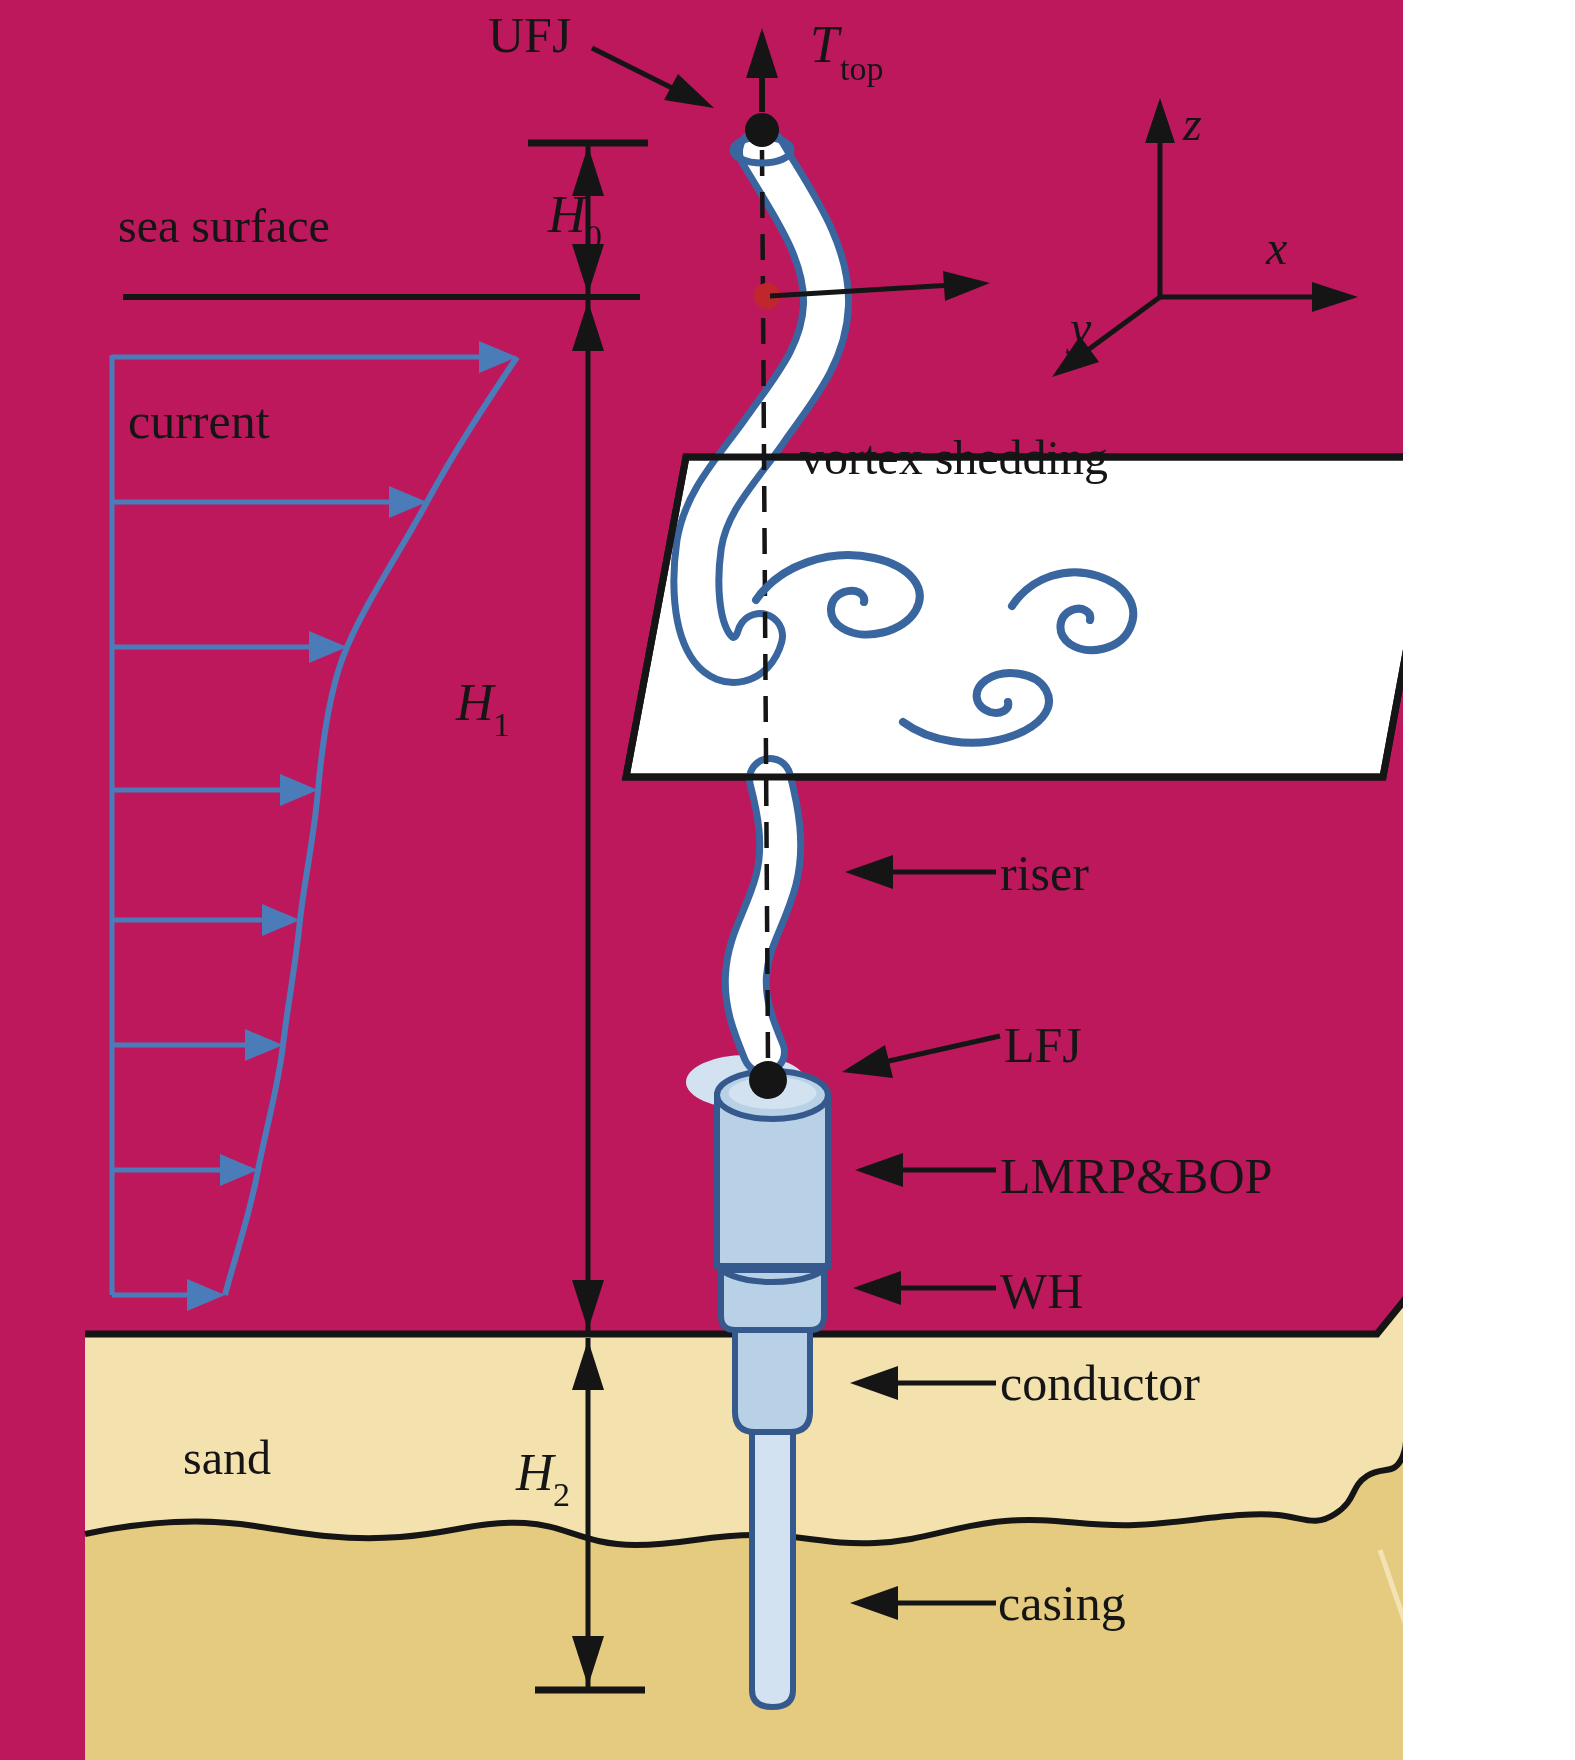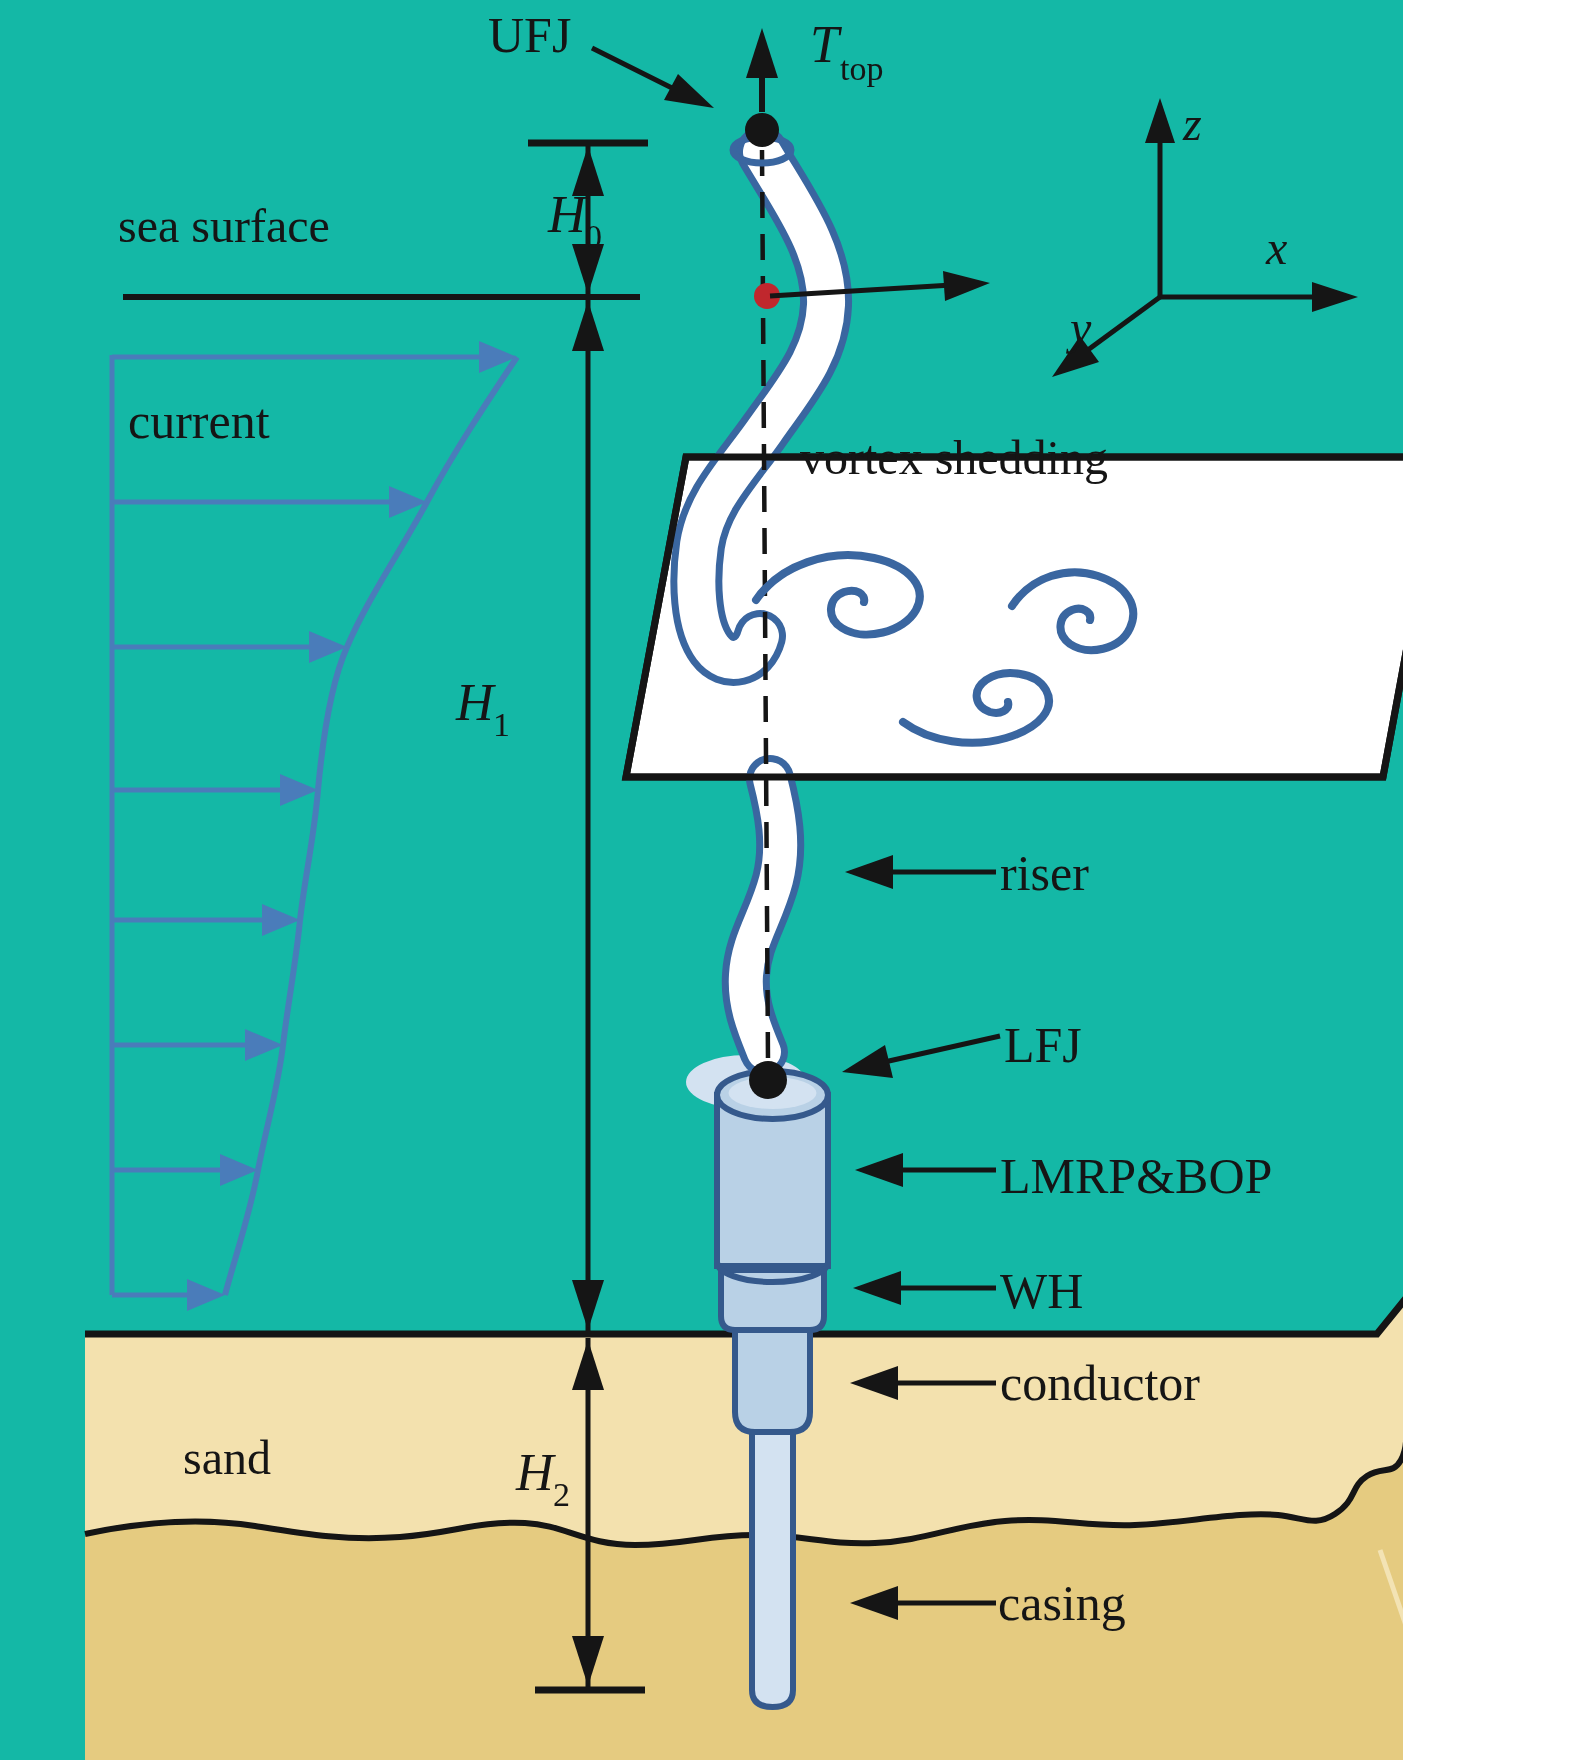--- a/index.html
+++ b/index.html
@@ -1,16 +1,16 @@
 <!DOCTYPE html>
 <html style="--c-ink: #151515; --c-riser_blue: #3a66a0; --c-current_blue: #4a7cba; --c-stack_fill: #b9d1e6; --c-stack_fill_light: #d3e2f1; --c-stack_stroke: #35598c; --c-sand_light: #f3e1ae; --c-sand_dark: #e5cb80; --c-sand_hint: #f3e3b4; --c-red_dot: #c0272d;"><head>
 <meta charset="utf-8">
 <style>
   html,body{margin:0;padding:0;background:#ffffff;}
-  .stage{position:relative;width:1403px;height:1760px;background:#14b8a6;overflow:hidden;}
+  .stage{position:relative;width:1403px;height:1760px;background:#be185d;overflow:hidden;}
   svg{display:block;}
   text{font-family:"Liberation Serif","DejaVu Serif",serif;fill:var(--c-ink);}
   .it{font-style:italic;}
   .ink{stroke:var(--c-ink);fill:none;}
   .ink-fill{fill:var(--c-ink);stroke:none;}
   .dash{stroke:var(--c-ink);fill:none;stroke-dasharray:26 16;}
   .cur{stroke:var(--c-current_blue);fill:none;}
   .cur-fill{fill:var(--c-current_blue);stroke:none;}
   .tube{stroke:var(--c-riser_blue);fill:none;stroke-linecap:round;}
   .tube-core{stroke:#ffffff;fill:none;stroke-linecap:round;}

